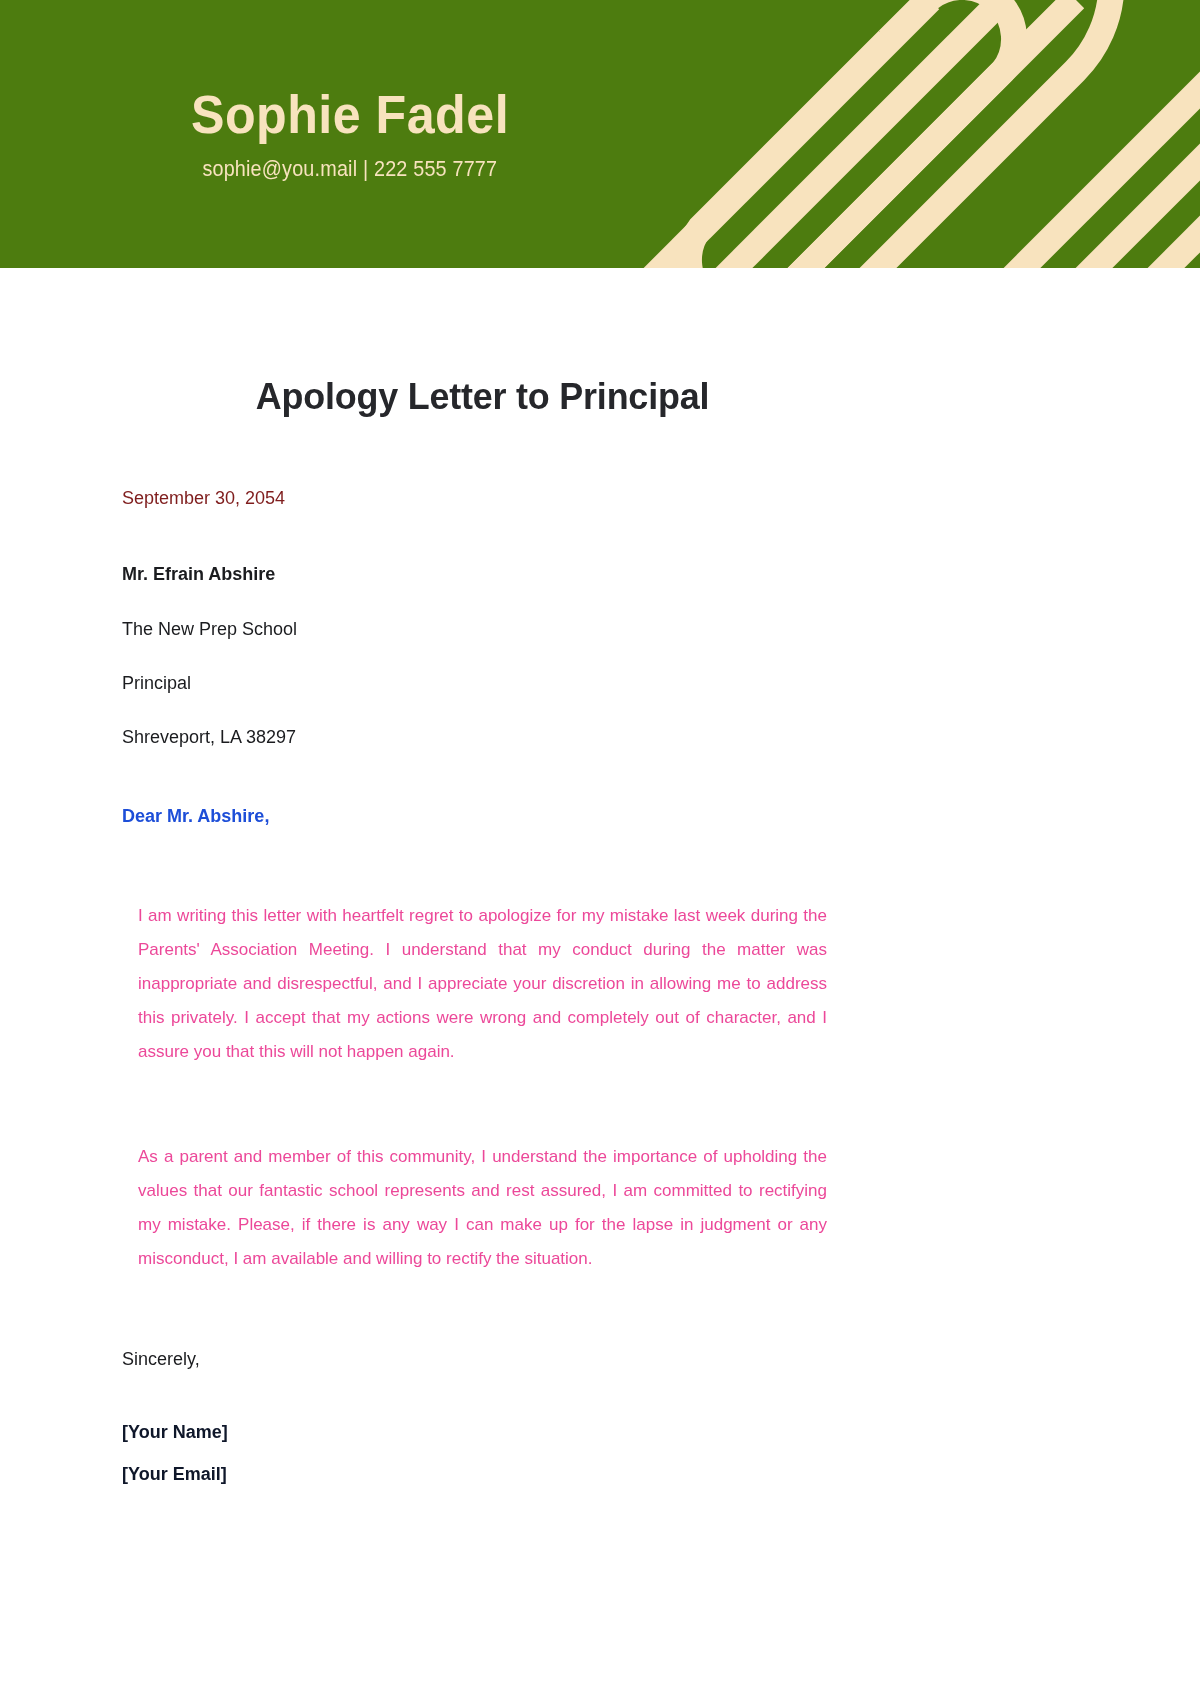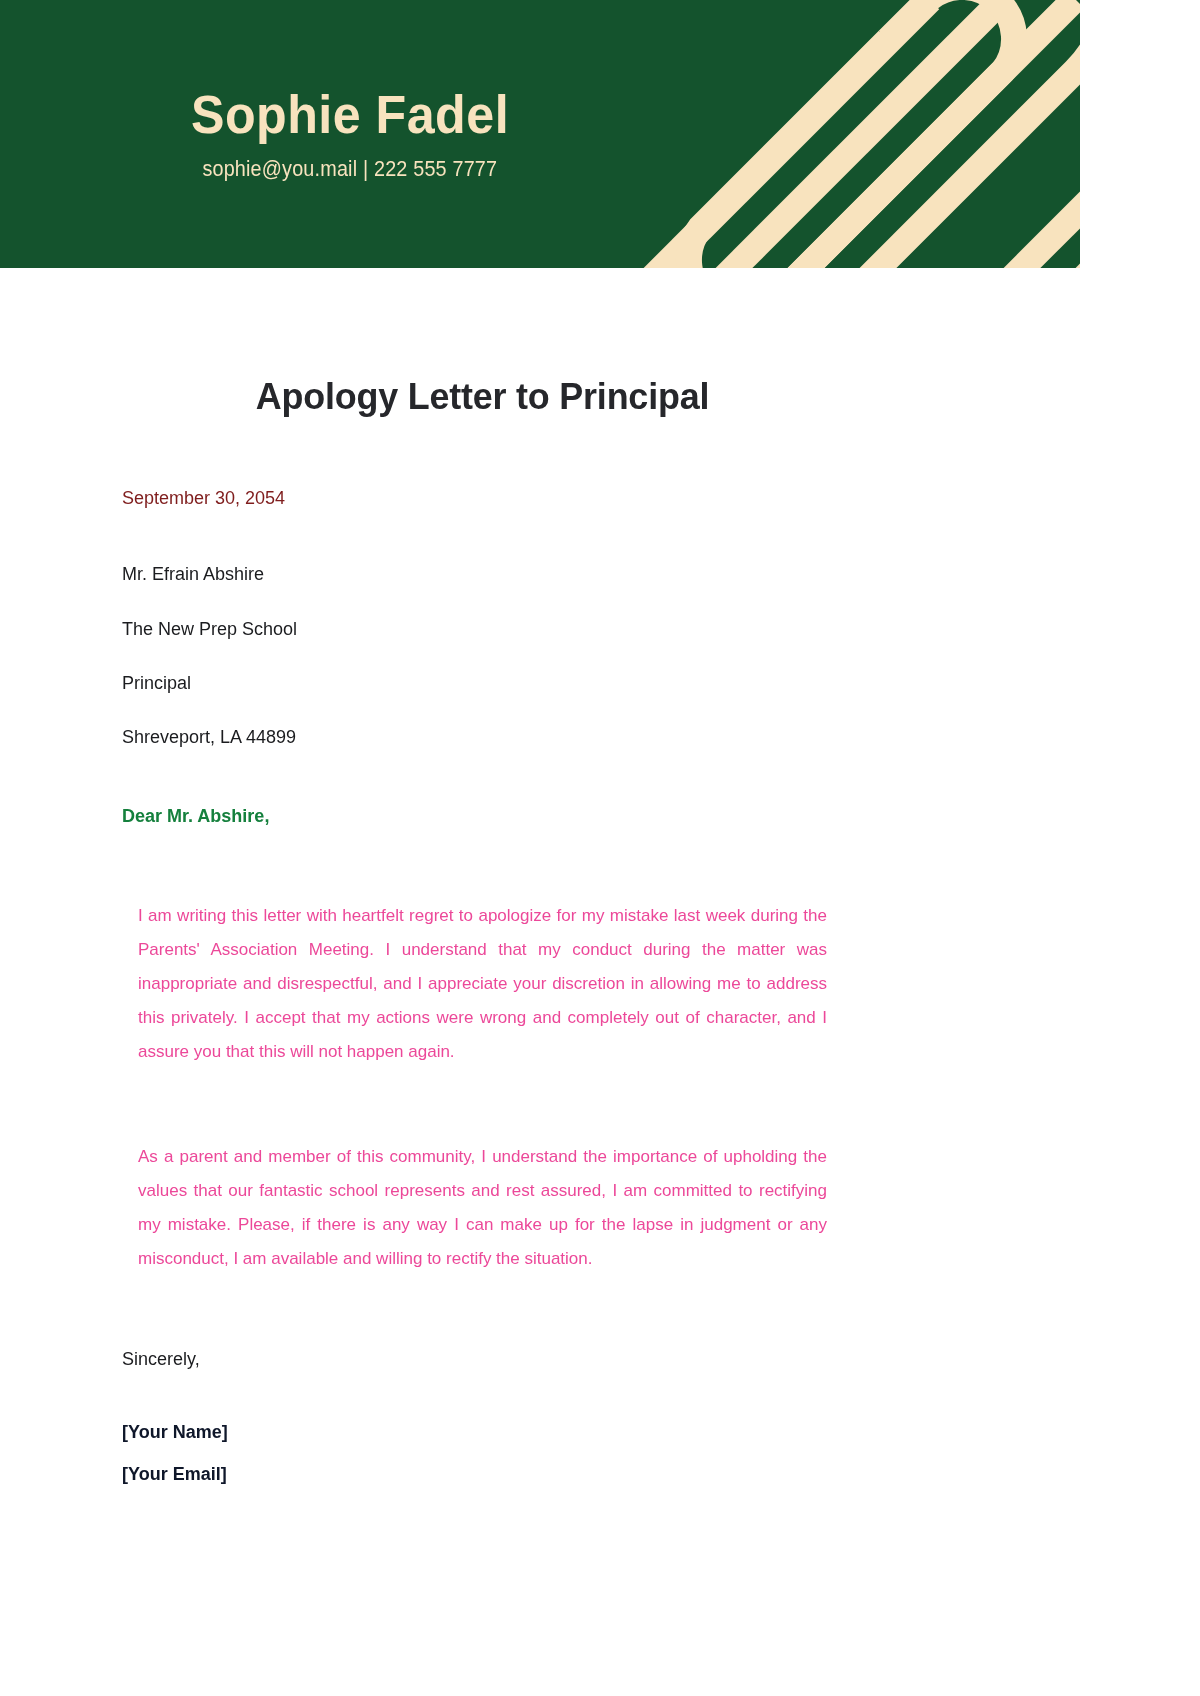--- a/index.html
+++ b/index.html
@@ -19,23 +19,23 @@
   .page {
     position: relative;
     width: 1200px;
     height: 1696px;
     background: #ffffff;
   }
 
   
   .header {
     position: relative;
-    width: 1080px;
+    width: 1200px;
     height: 268px;
-    background: #14532d;
+    background: #4d7c0f;
     overflow: hidden;
   }
   .header-pattern {
     position: absolute;
     top: 0;
     left: 0;
     width: 1200px;
     height: 268px;
     pointer-events: none;
   }
@@ -108,27 +108,27 @@
   .recipient p {
     font-size: 18px;
     color: #1b1c1f;
     margin: 0 0 30px 0;
     line-height: 1.35;
   }
   .recipient p:last-child {
     margin-bottom: 0;
   }
   .recipient .bold {
-    font-weight: normal;
+    font-weight: bold;
   }
 
   .salutation {
     font-size: 18px;
     font-weight: bold;
-    color: #15803d;
+    color: #1d4ed8;
     margin: 0;
     padding-top: 54px;
     line-height: 1.35;
   }
 
   .body-para {
     font-size: 17px;
     color: #ec4899;
     margin: 16px;
     padding-top: 55px;
@@ -215,21 +215,21 @@
   <div class="letter">
 
     <h1 class="doc-title">Apology Letter to Principal</h1>
 
     <p class="date-line">September 30, 2054</p>
 
     <div class="recipient">
       <p class="bold">Mr. Efrain Abshire</p>
       <p>The New Prep School</p>
       <p>Principal</p>
-      <p>Shreveport, LA 44899</p>
+      <p>Shreveport, LA 38297</p>
     </div>
 
     <p class="salutation">Dear Mr. Abshire,</p>
 
     <p class="body-para">I am writing this letter with heartfelt regret to apologize for my mistake last week during the Parents' Association Meeting. I understand that my conduct during the matter was inappropriate and disrespectful, and I appreciate your discretion in allowing me to address this privately. I accept that my actions were wrong and completely out of character, and I assure you that this will not happen again.</p>
 
     <p class="body-para">As a parent and member of this community, I understand the importance of upholding the values that our fantastic school represents and rest assured, I am committed to rectifying my mistake. Please, if there is any way I can make up for the lapse in judgment or any misconduct, I am available and willing to rectify the situation.</p>
 
     <p class="closing">Sincerely,</p>
 

